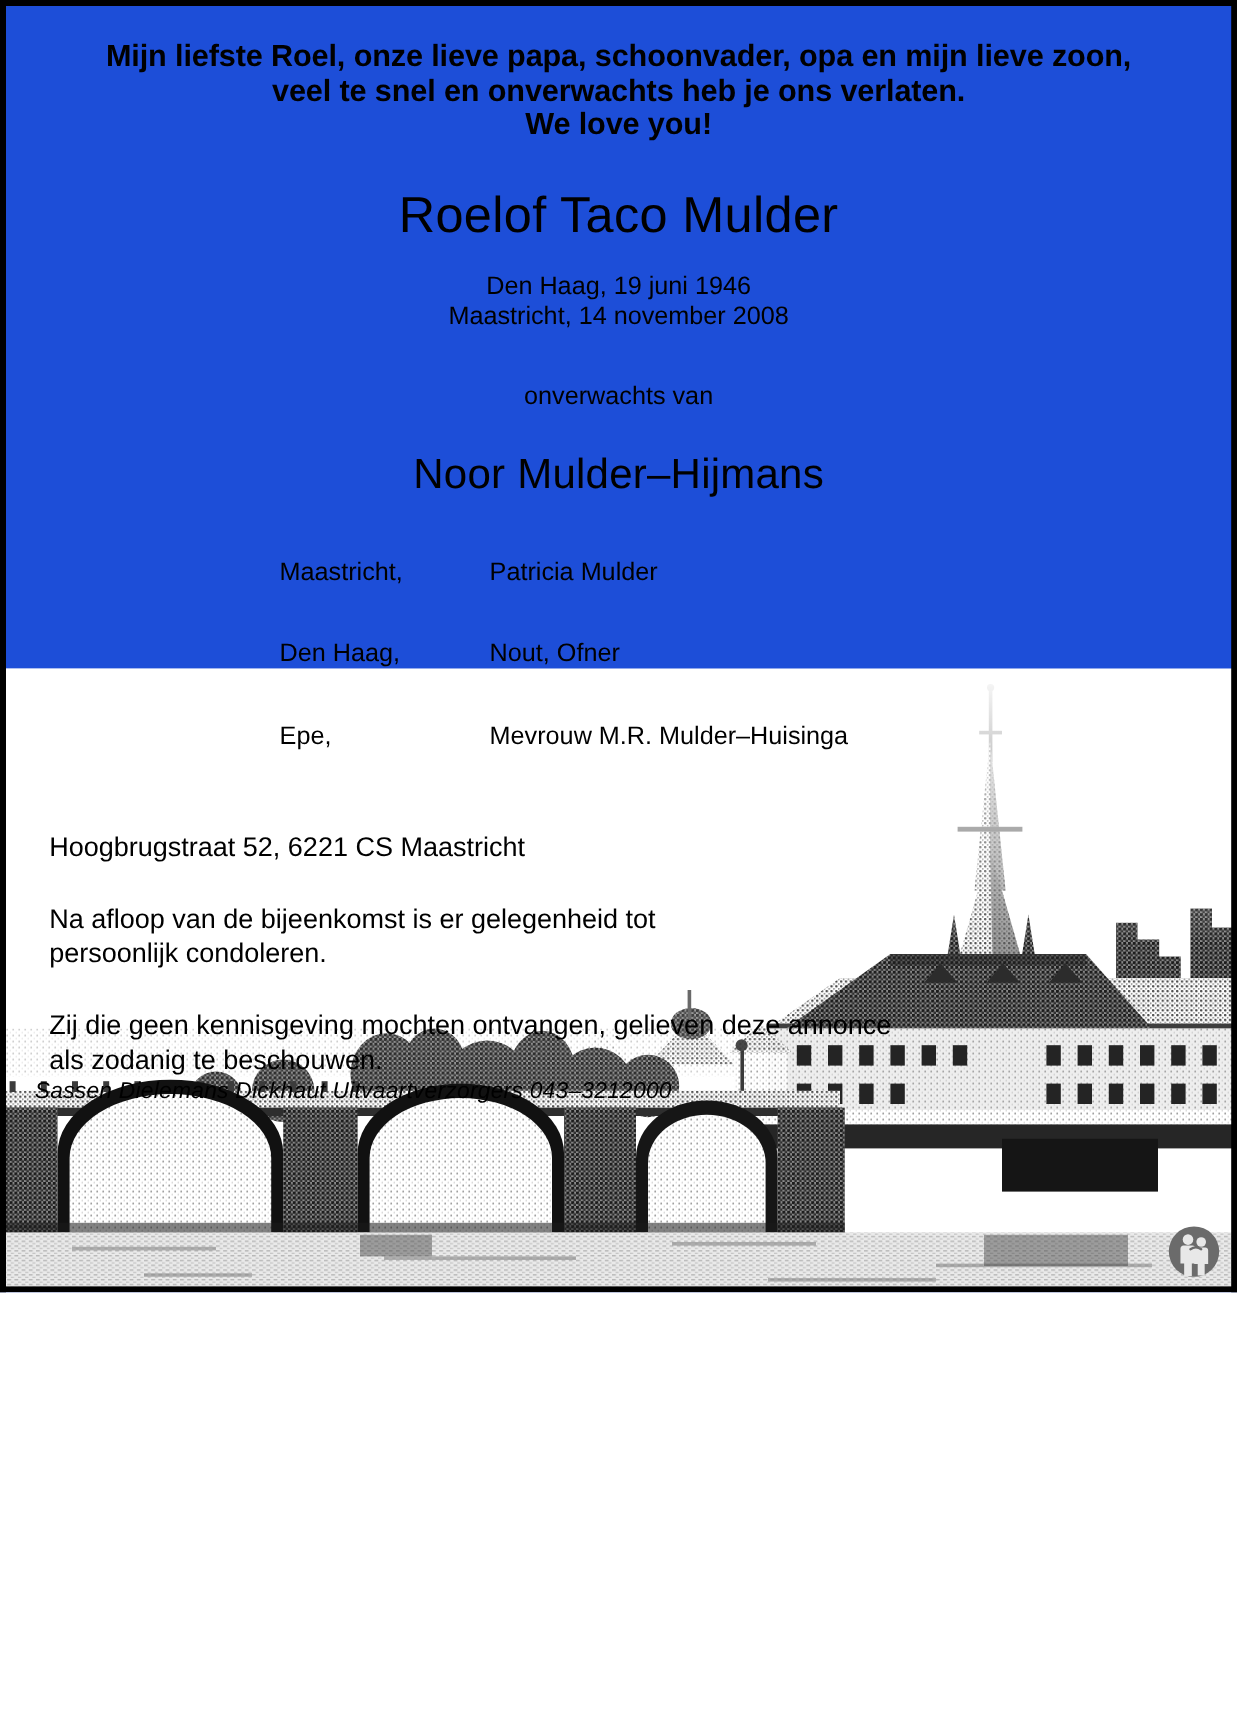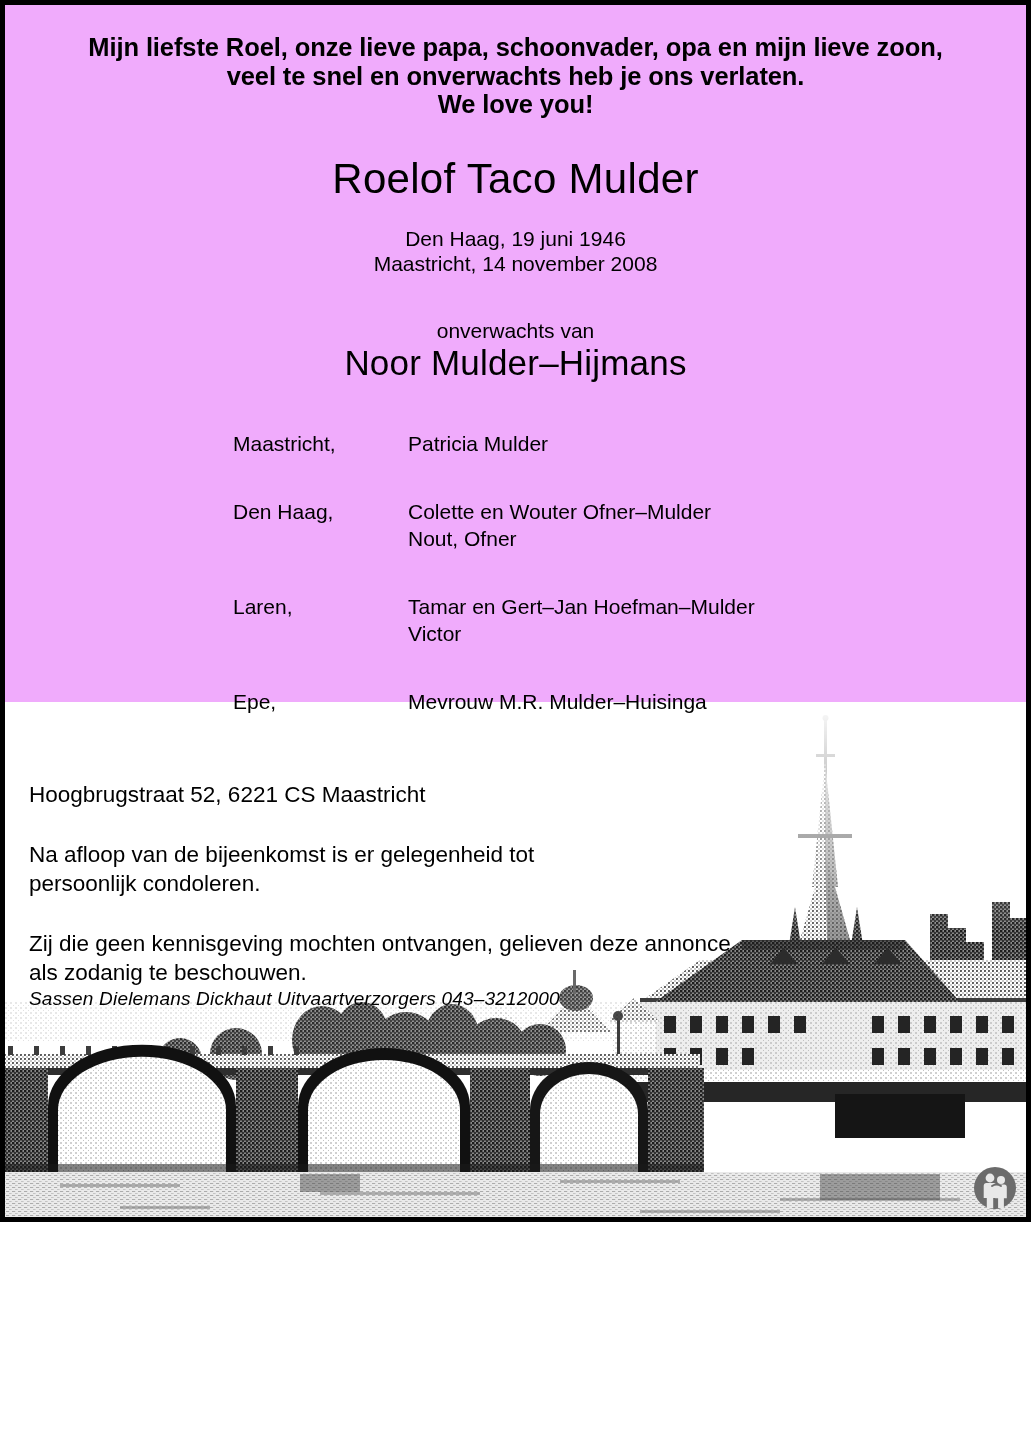--- a/index.html
+++ b/index.html
@@ -7,22 +7,22 @@
     padding: 0;
     background: #ffffff;
   }
   body {
     font-family: "Liberation Sans", sans-serif;
   }
 
   #notice {
     position: relative;
     width: 1031px;
-    height: 1222px;
-    background: #f0abfc;
+    height: 1077px;
+    background: #1d4ed8;
     overflow: hidden;
     box-sizing: border-box;
   }
 
   
   .frame-edge {
     position: absolute;
     background: #000000;
     z-index: 40;
   }
@@ -79,20 +79,21 @@
     font-size: 21px;
     line-height: 25px;
     color: #000;
     margin-top: 42px;
   }
 
   .spouse-name {
     font-size: 35px;
     line-height: 40px;
     color: #000;
+    margin-top: 33px;
     letter-spacing: 0.2px;
   }
 
   
   .survivors {
     margin-top: 48px;
     margin-left: 233px;
     font-size: 21px;
     line-height: 26.5px;
     color: #000;
@@ -112,21 +113,21 @@
   .survivor-extra { display: block; }
 
   
   .info-block {
     margin-top: 64px;
     margin-left: 29px;
     font-size: 22.5px;
     line-height: 29px;
     color: #000;
   }
-  .info-para { margin: 0 0 31px 0; }
+  .info-para { margin: 0 0 31px 12px; }
   .info-para:last-of-type { margin-bottom: 0; }
 
   .undertaker {
     margin-left: 29px;
     font-size: 19px;
     line-height: 24px;
     font-style: italic;
     color: #000;
     letter-spacing: 0.2px;
   }
@@ -397,32 +398,24 @@
       <div class="survivor-row">
         <div class="survivor-place">Maastricht,</div>
         <div class="survivor-names">
           <span>Patricia Mulder</span>
         </div>
       </div>
 
       <div class="survivor-row">
         <div class="survivor-place">Den Haag,</div>
         <div class="survivor-names">
-          <span>Colette en Wouter Ofner–Mulder</span>
           <span class="survivor-extra">Nout, Ofner</span>
         </div>
       </div>
 
-      <div class="survivor-row">
-        <div class="survivor-place">Laren,</div>
-        <div class="survivor-names">
-          <span>Tamar en Gert–Jan Hoefman–Mulder</span>
-          <span class="survivor-extra">Victor</span>
-        </div>
-      </div>
 
       <div class="survivor-row">
         <div class="survivor-place">Epe,</div>
         <div class="survivor-names">
           <span>Mevrouw M.R. Mulder–Huisinga</span>
         </div>
       </div>
 
     </div>
 

